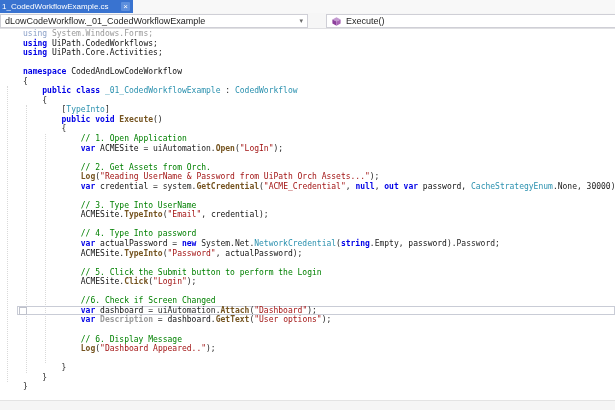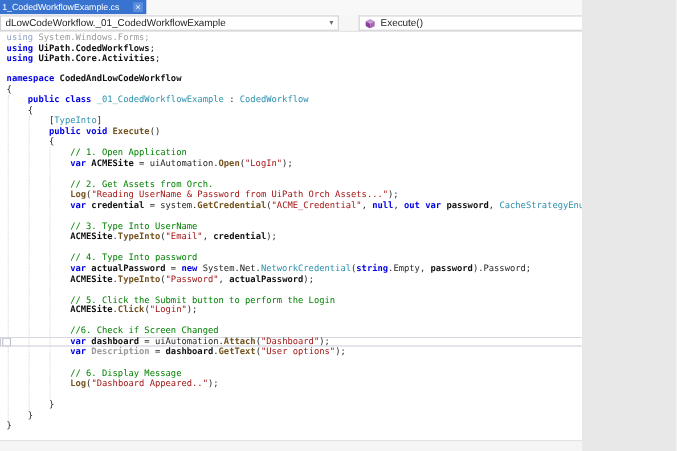--- a/index.html
+++ b/index.html
@@ -1,17 +1,17 @@
 <!DOCTYPE html>
 <html><head>
 <meta charset="utf-8">
 <style>
   * { margin:0; padding:0; box-sizing:border-box; }
   body { background:#e8e8e8; font-family:"Liberation Sans", sans-serif; }
-  .window { position:relative; width:529px; height:410px; background:#ffffff; overflow:hidden; }
+  .window { position:relative; width:615px; height:410px; background:#ffffff; overflow:hidden; }
 
   
   .tabstrip { position:absolute; left:0; top:0; width:615px; height:13px; background:#f8f8f8; }
   .tab { position:absolute; left:0; top:0; height:13px; width:133px; background:#3973d0; color:#ffffff;
          display:flex; align-items:center; padding:0 3px 0 2px; }
   .tab-title { font-size:8px; white-space:nowrap; overflow:hidden; flex:1; }
   .tab-close { width:9px; height:9px; margin-left:2px; background:#5d8fdd; color:#ffffff; font-size:8px;
                line-height:9px; text-align:center; border-radius:1px; cursor:pointer; flex:0 0 auto; }
 
   
@@ -22,27 +22,27 @@
   .combo-scope { left:0; width:308px; padding-left:4px; }
   .combo-member { left:326px; width:306px; padding-left:5px; border-right:none; }
   .combo-label { flex:1; white-space:nowrap; overflow:hidden; }
   .combo-arrow { flex:0 0 auto; font-size:7px; color:#6a6a6a; padding:0 4px; }
   .method-icon { width:9px; height:9px; margin-right:5px; flex:0 0 auto; }
 
   
   .editor { position:absolute; left:0; top:29px; width:615px; height:371px; background:#ffffff; overflow:hidden; }
   .code { position:relative; width:100%; }
   .line { position:relative; height:9.55px; line-height:9.55px; white-space:pre;
-          font-family:"DejaVu Sans Mono", monospace; font-size:8px; padding-left:6px; }
+          font-family:"DejaVu Sans Mono", monospace; font-size:8px; padding-left:6px;margin-left:17px; }
   .line.current { box-shadow: inset 0 0 0 1px #c9ccd6; }
   .line.current::before { content:""; position:absolute; left:2px; top:1px; width:6px; height:6px;
           border:1px solid #bfc2cc; background:#fff; }
   .tok-kw    { color:#0000e6; font-weight:600; }
   .tok-plain { color:#1e1e1e; }
-  .tok-id    { color:#111111; font-weight:bold;text-align:right; }
+  .tok-id    { color:#111111; font-weight:normal;text-align:right; }
   .tok-meth  { color:#74531f; font-weight:bold;text-align:center; }
   .tok-type  { color:#2b91af; }
   .tok-str   { color:#a31515; }
   .tok-com   { color:#008000; }
   .tok-gray  { color:#9a9a9a; }
   .tok-grayb { color:#9a9a9a; font-weight:bold; }
   .tok-kwdim { color:#8ba0c8; }
 
   .indent-guide { position:absolute; width:0; border-left:1px dotted #d9d9d9; }
   .guide-0 { left:7px;  top:57px;  height:296px; }

